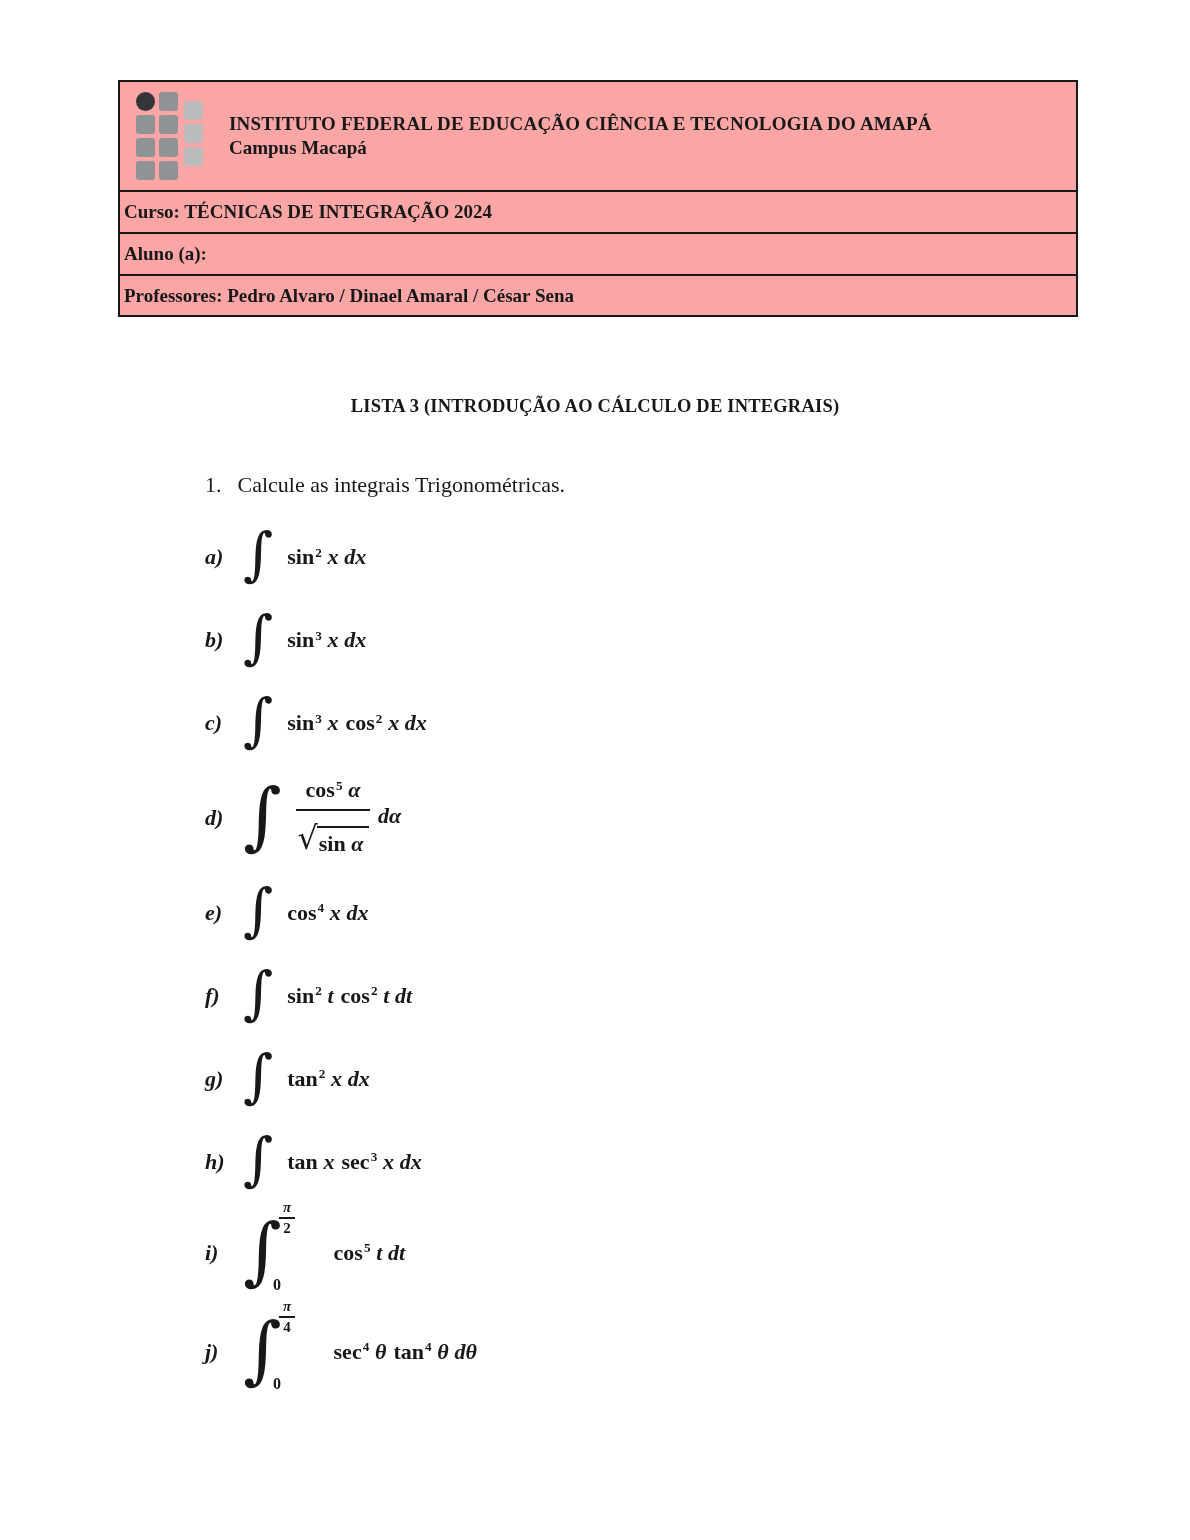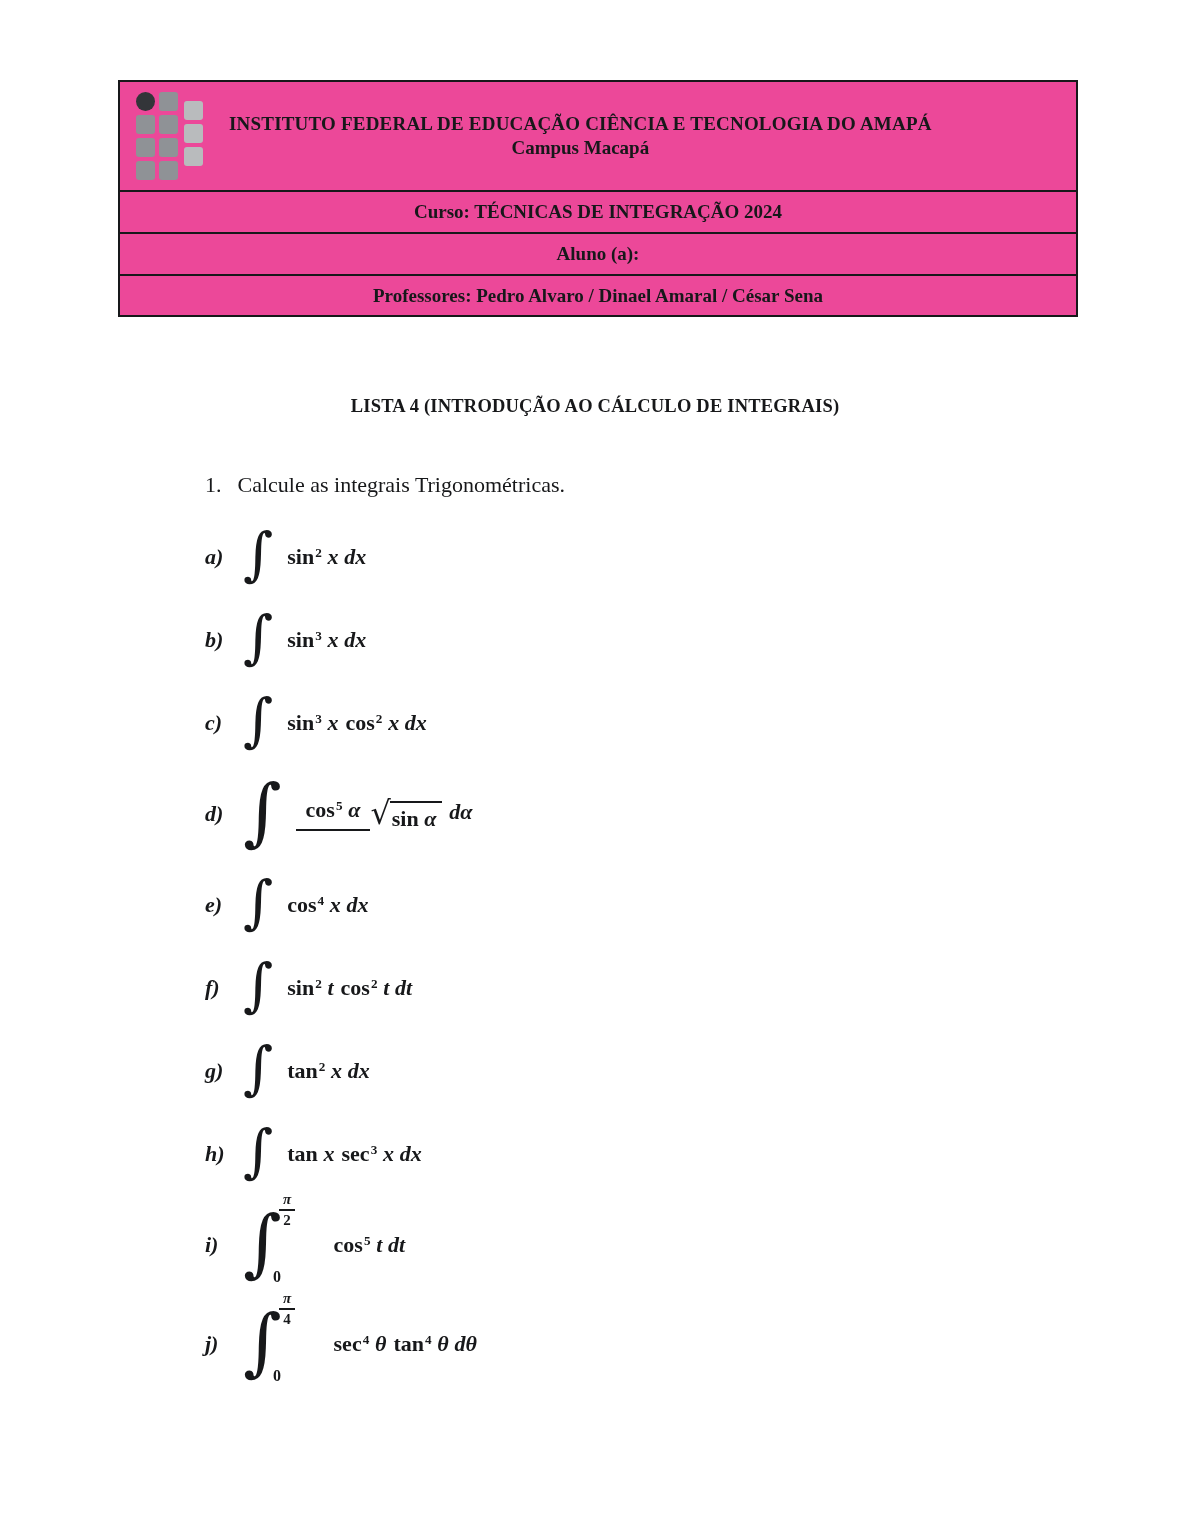--- a/index.html
+++ b/index.html
@@ -6,21 +6,21 @@
   body{
     width:1190px;height:1540px;background:#ffffff;
     font-family:"Liberation Serif","DejaVu Serif",serif;
     color:#17181a;position:relative;overflow:hidden;
   }
   .page{position:absolute;inset:0;}
 
   
   .header-table{
     position:absolute;left:118px;top:80px;width:956px;
-    border:2.5px solid #17181a;background:#ec4899;text-align:center;
+    border:2.5px solid #17181a;background:#fca5a5;
   }
   .h-row{border-top:2.5px solid #17181a;padding:8px 4px;
     font-weight:700;font-size:19px;line-height:1.25;}
   .h-row.first{border-top:none;display:flex;align-items:center;gap:28px;
     min-height:88px;padding:10px 16px;}
   .inst-line1{font-weight:700;font-size:19px;letter-spacing:.2px;}
   .inst-line2{font-weight:700;font-size:19px;}
 
   
   .logo{display:grid;grid-template-columns:repeat(3,19px);grid-auto-rows:19px;gap:4px;flex:0 0 auto;}
@@ -58,21 +58,21 @@
   .bound.lower{bottom:-4px;left:30px;font-size:16px;}
 
   .expr{display:inline-block;line-height:1.2;}
   .tok-fn{margin-left:.32em;}
   .tok-var{font-style:italic;margin-left:.26em;}
   .tok-sup{position:relative;top:-.55em;font-size:.6em;margin-left:1px;}
   .expr > .tok-fn:first-child,
   .fnum  > .tok-fn:first-child,
   .radicand > .tok-fn:first-child{margin-left:0;}
 
-  .frac{display:inline-flex;flex-direction:row;align-items:center;vertical-align:middle;margin-right:2px;}
+  .frac{display:inline-flex;flex-direction:column;align-items:center;vertical-align:middle;margin-right:2px;gap:8px;}
   .fnum{padding:0 10px 6px;border-bottom:2.5px solid #17181a;text-align:center;}
   .fden{padding-top:7px;}
 
   .sqrt{display:inline-flex;align-items:flex-start;}
   .radical{font-family:"DejaVu Serif",serif;font-size:1.45em;line-height:1;font-weight:400;transform:translateY(-3px);}
   .radicand{border-top:2.5px solid #17181a;padding:3px 5px 0 2px;margin-left:-1px;}
 </style>
 </head>
 <body>
 
@@ -97,21 +97,21 @@
       <div>
         <div class="inst-line1">INSTITUTO FEDERAL DE EDUCAÇÃO CIÊNCIA E TECNOLOGIA DO AMAPÁ</div>
         <div class="inst-line2">Campus Macapá</div>
       </div>
     </div>
     <div class="h-row">Curso: TÉCNICAS DE INTEGRAÇÃO 2024</div>
     <div class="h-row">Aluno (a):</div>
     <div class="h-row">Professores: Pedro Alvaro / Dinael Amaral / César Sena</div>
   </div>
 
-  <div class="list-title">LISTA 4 (INTRODUÇÃO AO CÁLCULO DE INTEGRAIS)</div>
+  <div class="list-title">LISTA 3 (INTRODUÇÃO AO CÁLCULO DE INTEGRAIS)</div>
 
   <div class="content">
     <div class="question">
       <span>1.</span>
       <span>Calcule as integrais Trigonométricas.</span>
     </div>
     <div class="problems">
         <div class="problem">
           <span class="plabel">a)</span>
           <span class="integral-wrap">

